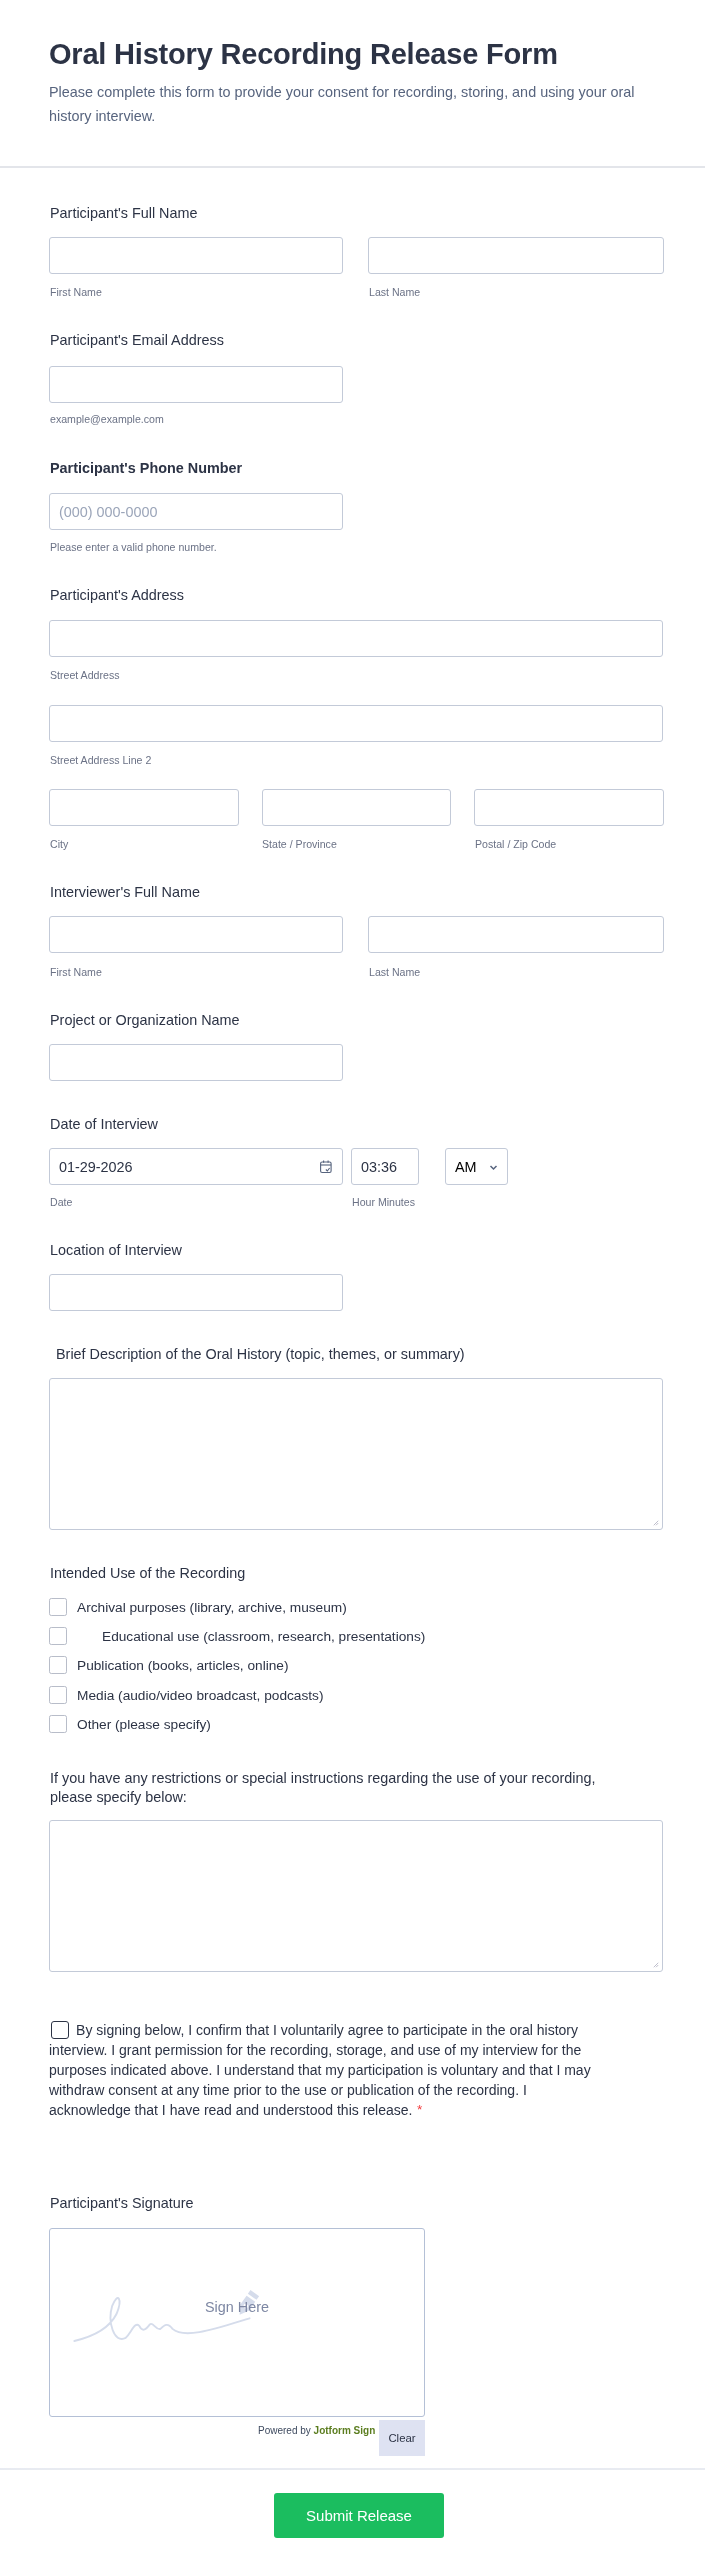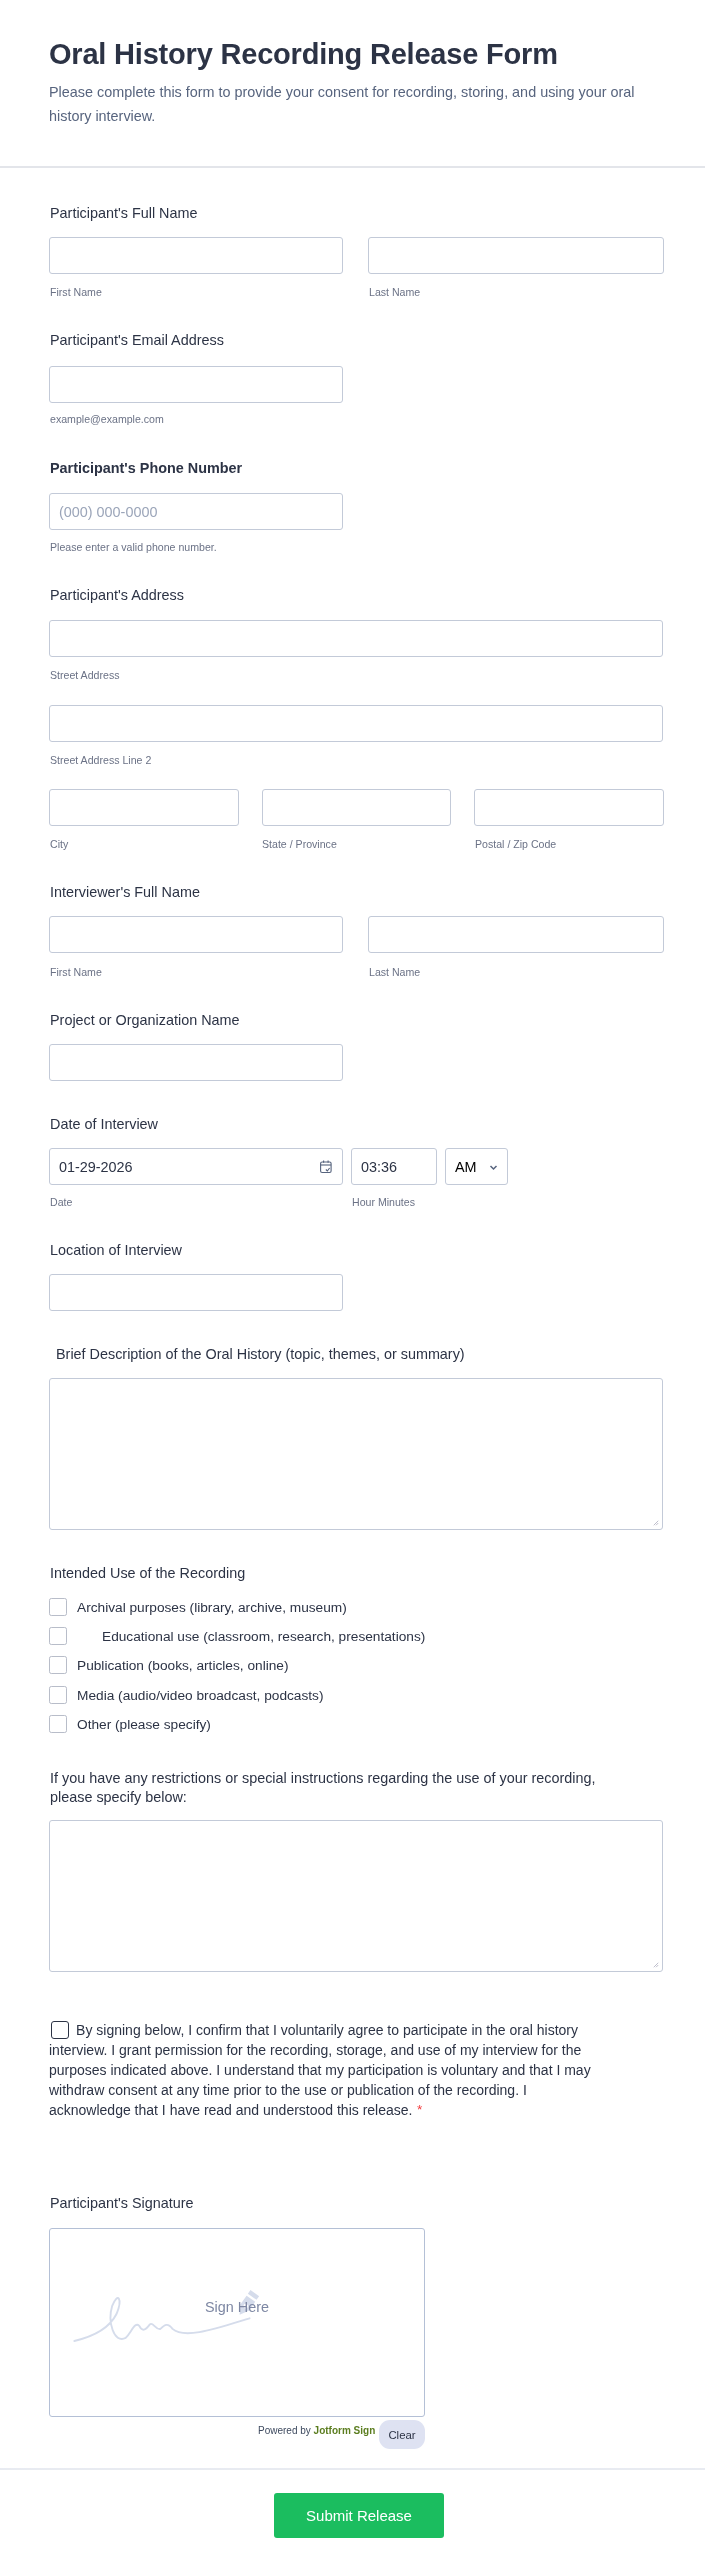--- a/index.html
+++ b/index.html
@@ -18,21 +18,21 @@
   .resize { position: absolute; right: 3px; bottom: 3px; width: 6px; height: 6px; }
   .cb-row { left: 49px; height: 20px; display: flex; align-items: center; }
   .cb { width: 18px; height: 18px; border: 0.8px solid #b8bdc9; border-radius: 2.3px; background: #fff; flex: none; }
   .cb-label { margin-left: 10px; font-size: 13.7px; color: #2c3345; white-space: nowrap; }
   .consent { left: 49px; top: 2020px; width: 546px; font-size: 14px; line-height: 20px; color: #2c3345; }
   .consent .cb2 { display: inline-block; width: 18px; height: 18px; border: 1.5px solid #2c3345; border-radius: 3px; vertical-align: -3.8px; margin-right: 7.6px; margin-left: 1.5px; }
   .req { color: #f23a3c; font-size: 13.7px; vertical-align: top; margin-left: 4.6px; }
   .sig-box { left: 49px; top: 2228px; width: 376px; height: 189px; border: 0.8px solid #b4c0d6; border-radius: 3px; background: #fff; }
   .powered { left: 258px; top: 2425px; font-size: 10px; color: #3e4a5f; white-space: nowrap; }
   .powered b { color: #5b7d1f; }
-  .clear-btn { left: 379px; top: 2420px; width: 46px; height: 29px; background: #dee2f2; border-radius: 11px; font-size: 11.4px; color: #2c3345; display: flex; align-items: center; justify-content: center; }
+  .clear-btn { left: 379px; top: 2420px; width: 46px; height: 36px; background: #dee2f2; border-radius: 0; font-size: 11.4px; color: #2c3345; display: flex; align-items: center; justify-content: center; }
   .submit { left: 274px; top: 2493px; width: 170px; height: 45px; background: #1bbd5f; border-radius: 3px; color: #fff; font-size: 15px; display: flex; align-items: center; justify-content: center; }
   .select-chev { position: absolute; right: 9px; top: 12px; }
   .cal-icon { position: absolute; right: 9px; top: 10px; }
 </style>
 </head>
 <body>
 
 <h1 class="abs title">Oral History Recording Release Form</h1>
 <p class="abs subtitle">Please complete this form to provide your consent for recording, storing, and using your oral history interview.</p>
 <div class="abs hdivider" style="top:166px;"></div>
@@ -80,21 +80,21 @@
   <span class="cal-icon">
     <svg width="13.7" height="15" viewBox="0 0 18 20" fill="none" stroke="#57647e" stroke-width="1.5">
       <rect x="2" y="4" width="14" height="14" rx="2"></rect>
       <line x1="2" y1="8" x2="16" y2="8"></line>
       <line x1="6" y1="2" x2="6" y2="5"></line>
       <line x1="12" y1="2" x2="12" y2="5"></line>
       <polyline points="9,14 11,16 14,12"></polyline>
     </svg>
   </span>
 </div>
-<div class="abs input" style="left:351px; top:1148px; width:86px;">
+<div class="abs input" style="left:351px; top:1148px; width:68px;">
   <span class="val">03:36</span>
 </div>
 <div class="abs input" style="left:445px; top:1148px; width:63px;">
   <span class="val" style="color:#000;">AM</span>
   <span class="select-chev">
     <svg width="9" height="9" viewBox="0 0 12 12" fill="none" stroke="#57647e" stroke-width="2">
         <polyline points="2,4 6,8 10,4"></polyline>
       </svg>
   </span>
 </div>

